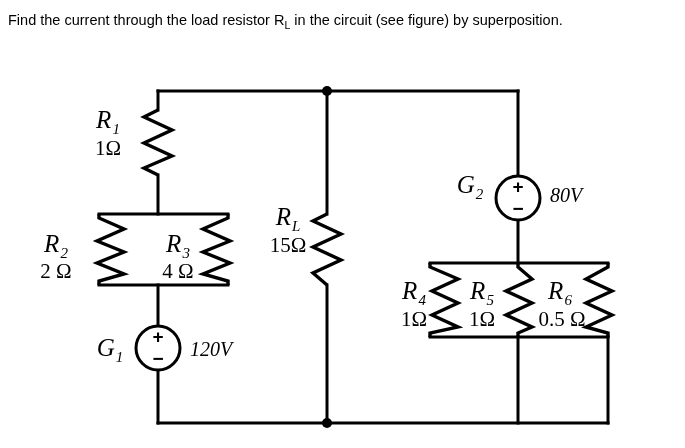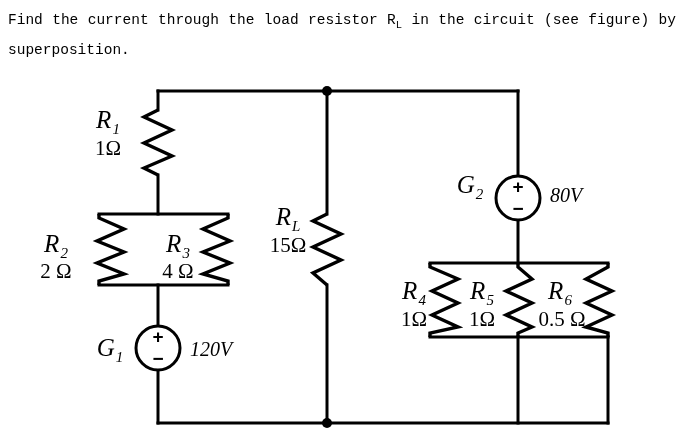--- a/index.html
+++ b/index.html
@@ -13,21 +13,21 @@
     height: 448px;
     background: #ffffff;
     overflow: hidden;
     font-family: "Liberation Sans", sans-serif;
   }
   #problem-text {
     position: absolute;
     left: 8px;
     top: 8px;
     width: 668px;
-    font-family: Liberation Mono, monospace;
+    font-family: Liberation Sans, sans-serif;
     font-size: 14.5px;
     line-height: 25px;
     color: #000000;
     text-align: justify;
     text-justify: inter-word;
   }
   #problem-text .sub {
     font-size: 10.5px;
     vertical-align: sub;
   }

